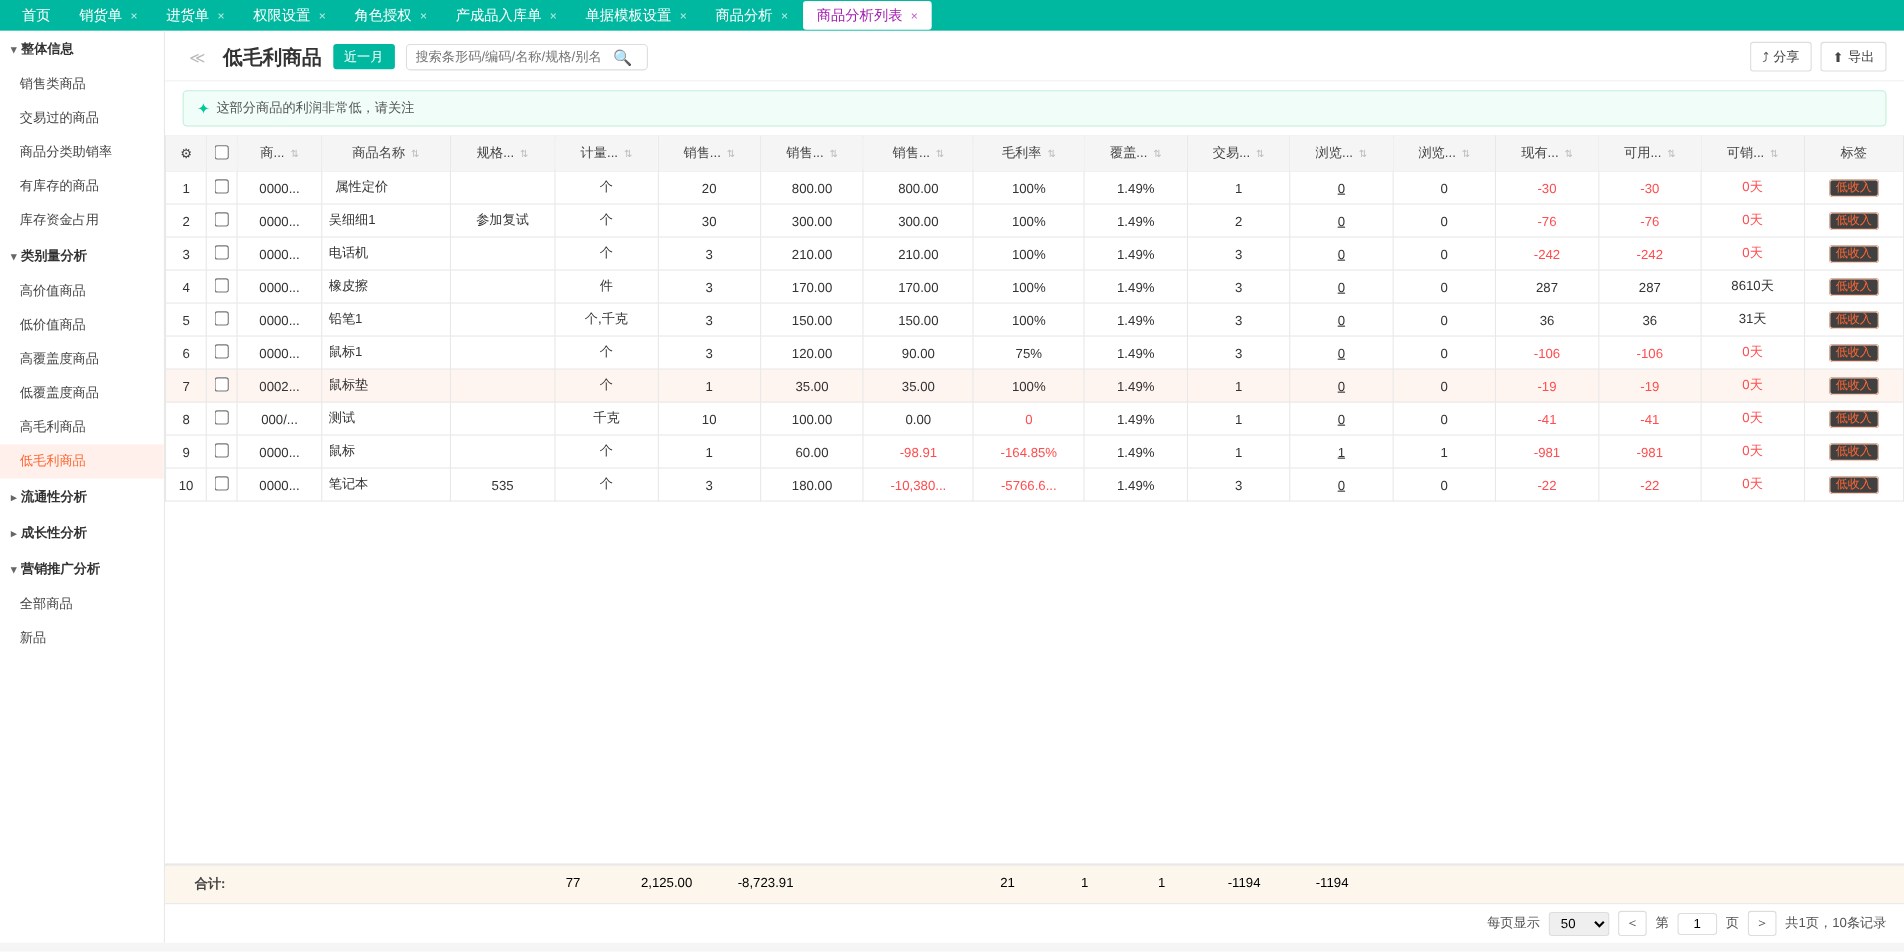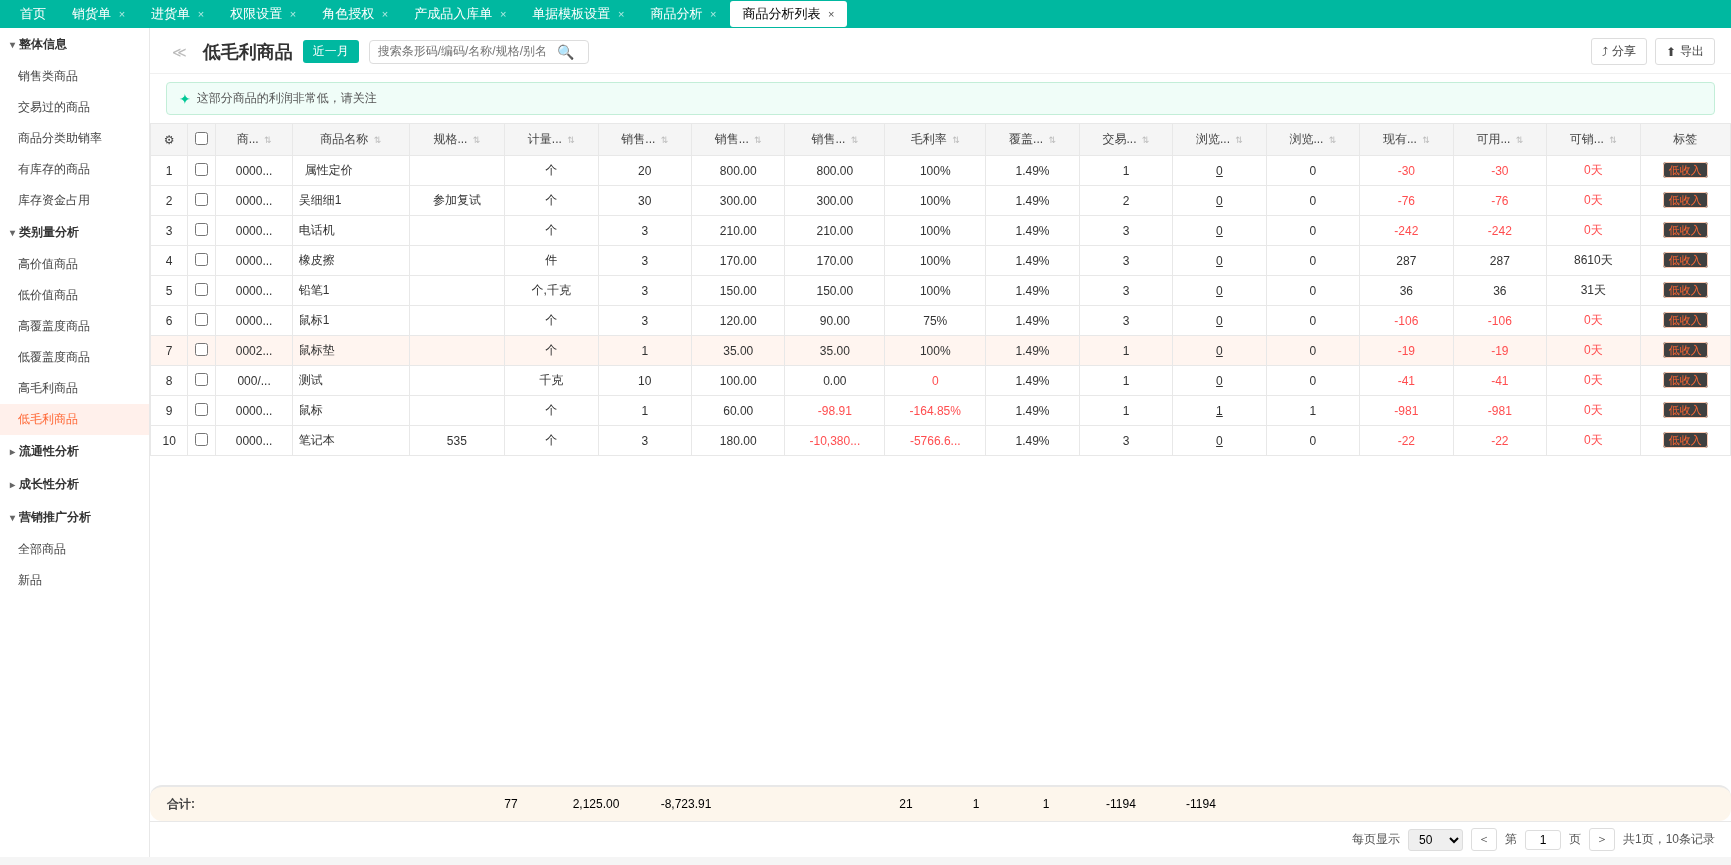--- a/index.html
+++ b/index.html
@@ -15,21 +15,21 @@
       gap: 2px;
     }
     .nav-item {
       color: #fff;
       padding: 4px 12px;
       cursor: pointer;
       font-size: 13px;
       border-radius: 3px;
       white-space: nowrap;
     }
-    .nav-item.active { background: #fff; color: #000000; }
+    .nav-item.active { background: #fff; color: #a21caf; }
     .nav-item .close-x { margin-left: 4px; font-size: 11px; opacity: 0.7; }
 
     
     .main-layout {
       display: flex;
       height: calc(865px - 36px);
     }
 
     
     .sidebar {
@@ -186,25 +186,24 @@
       border-radius: 3px;
       padding: 1px 5px;
       font-size: 11px;
     }
 
     
     .table-footer {
       background: #fdf6ec;
       border-top: 2px solid #e8e8e8;
       display: flex;
-      align-items: center;
-      padding: 8px 1px;
+      align-items: flex-start;
+      padding: 8px 11px;
       font-size: 12px;
       min-height: 36px;
-      border-radius: 12px;
     }
     .footer-label {
       padding: 0 16px;
       font-weight: bold;
       color: #444;
       min-width: 120px;
     }
 
     
     .pagination-bar {

